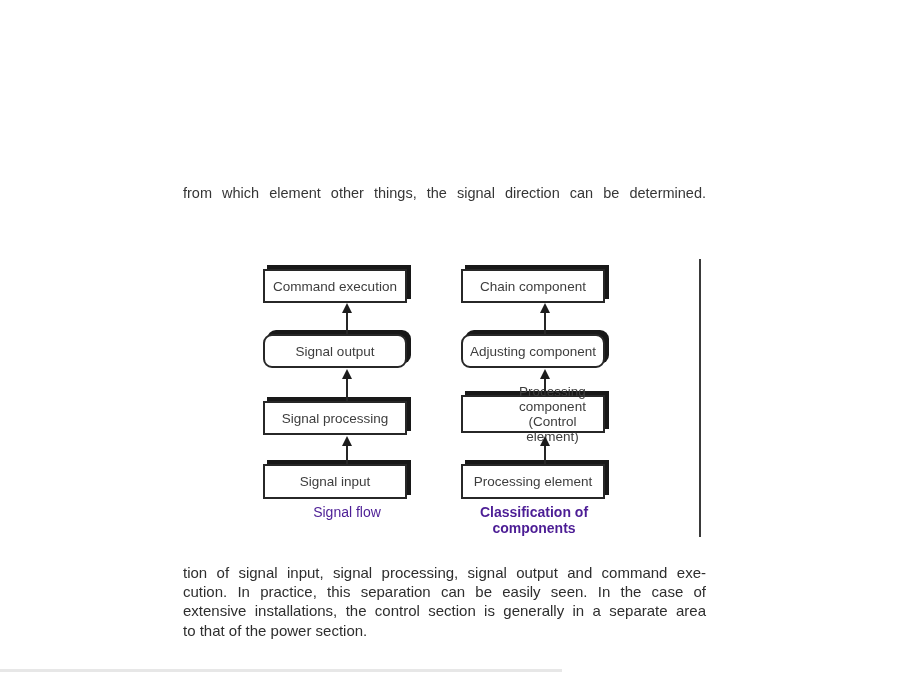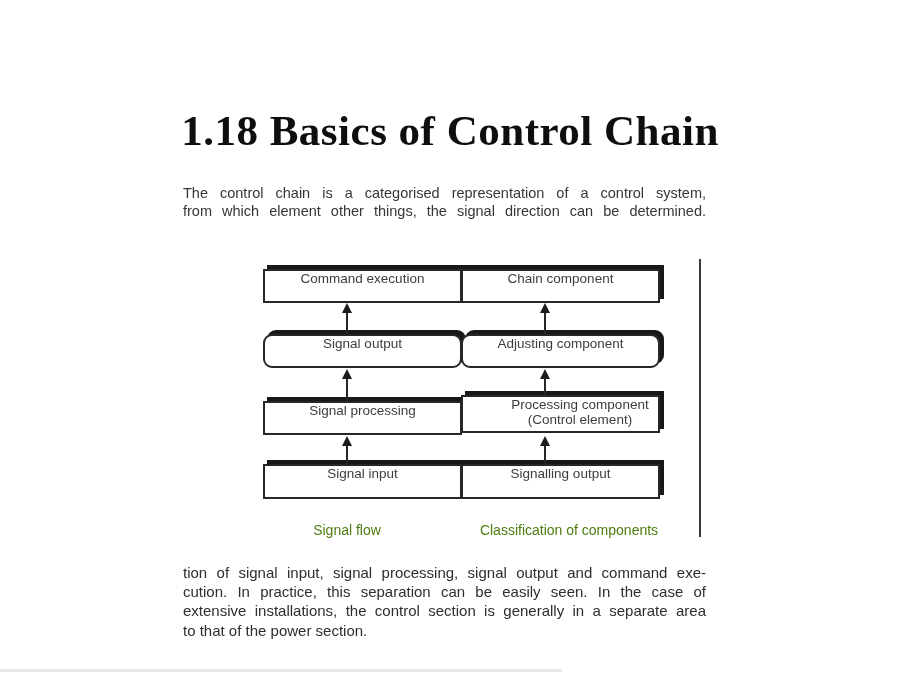--- a/index.html
+++ b/index.html
@@ -35,69 +35,67 @@
     left:183px; top:563px; width:523px;
     font-size:15px;
     line-height:19.2px;
     color:#2e2e2e;
   }
   .bodytext .jline { text-align:justify; text-align-last:justify; }
   .bodytext .lastline { text-align:left; }
   .flowbox {
     position:absolute;
     box-sizing:border-box;
-    width:199px;
+    width:144px;
     height:34px;
     background:#ffffff;
     border:2px solid #272727;
     box-shadow:4px -4px 0 0 #181818;
     display:flex;
     flex-direction:column;
     align-items:center;
+    justify-content:center;
     font-size:13.5px;
     color:#3d3d3d;
     text-align:center;
     line-height:15px;
   }
   .col-left  { left:263px; }
   .col-right { left:461px; }
   .row1 { top:269px; }
   .row2 { top:334px;border-radius:9px; }
   .row3 { top:401px; }
   .row3r { top:395px; height:38px;padding-left:39px; }
   .row4 { top:464px; height:35px; }
   .caption {
     position:absolute;
     top:504px;
     font-size:14px;
-    color:#4d7c0f;
+    color:#4c1d95;
     text-align:center;
-    margin-top:18px;
   }
   .caption-left  { left:263px; width:168px; }
-  .caption-right { left:475px; width:188px; }
+  .caption-right { left:440px; width:188px;font-weight:bold; }
   #arrow-layer {
     position:absolute; left:0; top:0;
     pointer-events:none;
   }
   .bottom-edge-line {
     position:absolute;
     left:0; top:669px; width:562px; height:3px;
     background:#e7e7e7;
   }
 </style>
 </head>
 <body>
 
 <div id="slide">
 
-  <div class="title">1.18 Basics of Control Chain</div>
 
   <div class="intro">
-    <div class="jline">The control chain is a categorised representation of a control system,</div>
     <div class="jline">from which element other things, the signal direction can be determined.</div>
   </div>
 
   <div class="flowbox col-left row1">
     <span>Command execution</span>
   </div>
   <div class="flowbox col-left row2">
     <span>Signal output</span>
   </div>
   <div class="flowbox col-left row3">
@@ -111,21 +109,21 @@
     <span>Chain component</span>
   </div>
   <div class="flowbox col-right row2">
     <span>Adjusting component</span>
   </div>
   <div class="flowbox col-right row3r">
     <span>Processing component</span>
     <span>(Control element)</span>
   </div>
   <div class="flowbox col-right row4">
-    <span>Signalling output</span>
+    <span>Processing element</span>
   </div>
 
   <div class="caption caption-left">Signal flow</div>
   <div class="caption caption-right">Classification of components</div>
 
   <svg id="arrow-layer" width="900" height="675" viewBox="0 0 900 675">
 
     <g>
       <line x1="347" y1="334" x2="347" y2="311" stroke="#262626" stroke-width="2"></line>
       <polygon points="347,303 342,313 352,313" fill="#1c1c1c"></polygon>

